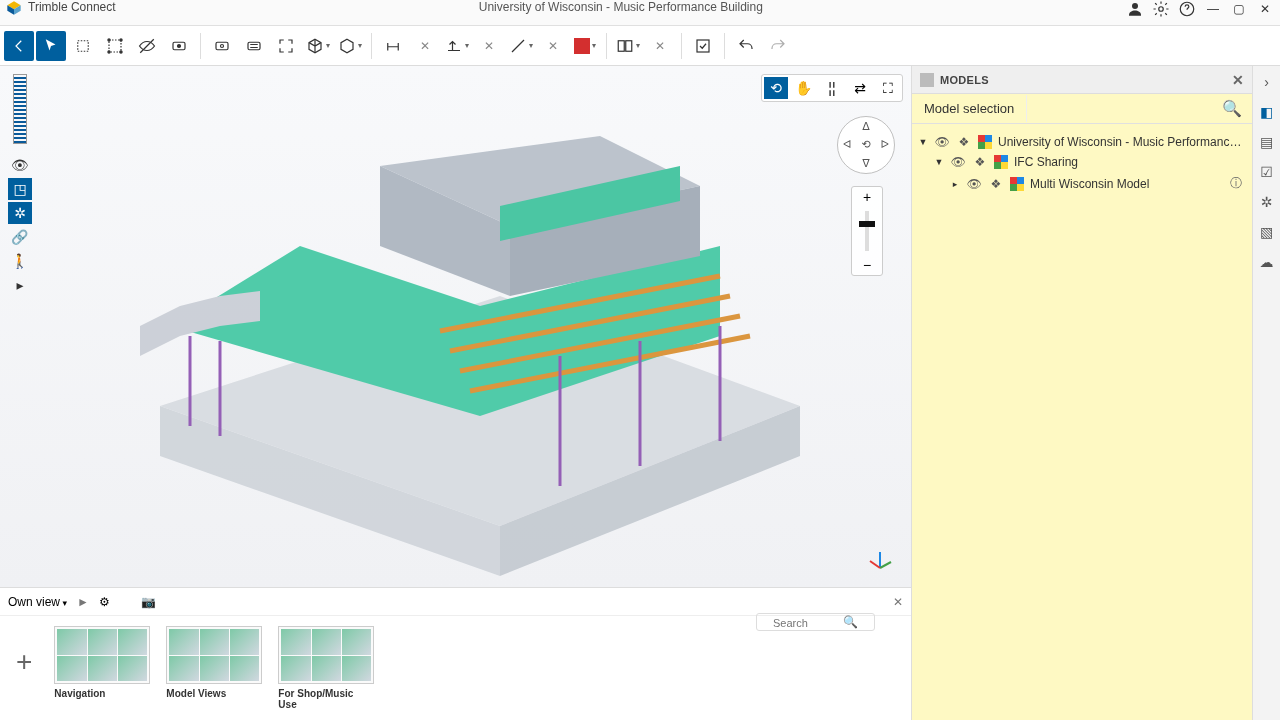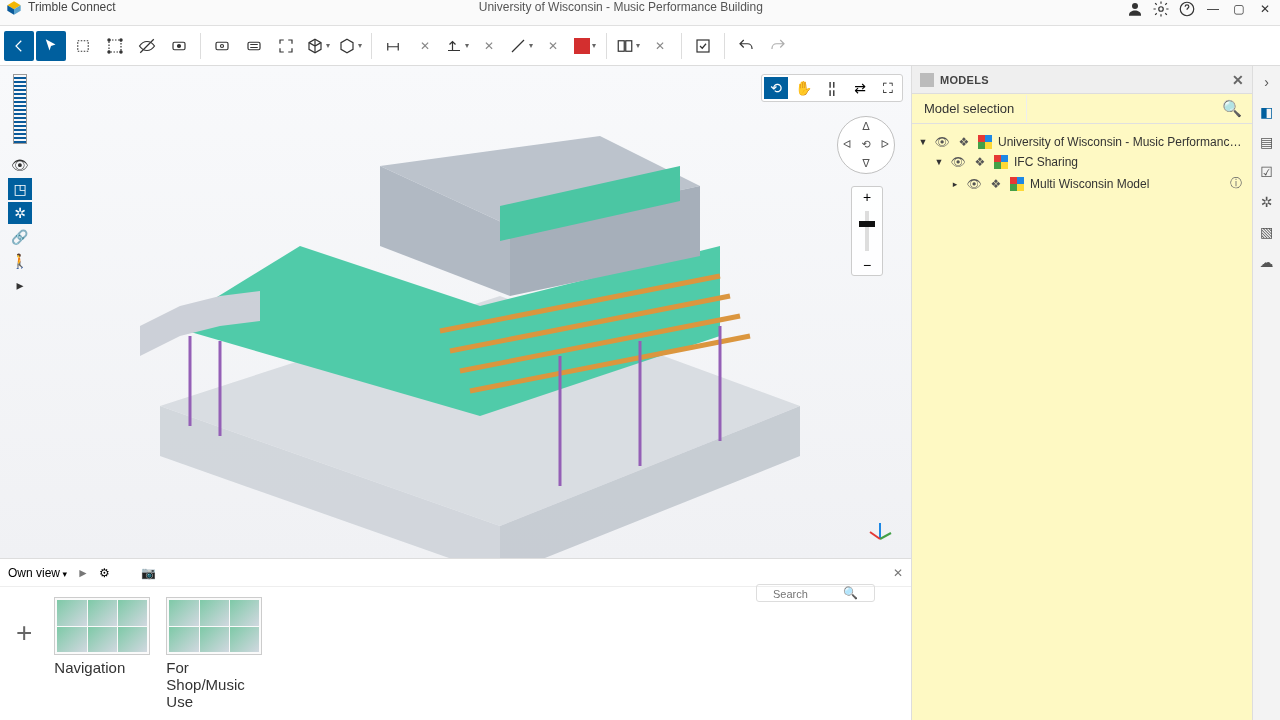--- a/index.html
+++ b/index.html
@@ -57,21 +57,21 @@
 .viewsbar .header { height: 28px; display: flex; align-items: center; padding: 0 8px; gap: 10px; font-size: 12px; border-bottom: 1px solid #eee; }
 .viewsbar .header .dd { cursor: pointer; }
 .viewsbar .header .dd::after { content: " ▾"; font-size: 9px; }
 .viewsbar .header .searchbox { margin-left: auto; display: flex; align-items: flex-end; border: 1px solid #ddd; border-radius: 3px; padding: 1px 16px; margin-top: 40px; }
 .viewsbar .header .searchbox input { border: none; outline: none; font-size: 11px; width: 70px; }
 .viewsbar .strip { display: flex; align-items: flex-start; padding: 10px; gap: 16px; }
 .viewsbar .add { font-size: 28px; color: #666; cursor: pointer; padding: 20px 6px; }
 .card { width: 96px; display: flex; flex-direction: column; gap: 4px; cursor: pointer; }
 .card .thumb { width: 96px; height: 58px; border: 1px solid #ccc; background: #fafafa; display: grid; grid-template: 1fr 1fr / 1fr 1fr 1fr; gap: 1px; padding: 2px; }
 .card .thumb .t { background: linear-gradient(135deg,#7ec9a7,#d1d8e0); }
-.card .label { font-size: 15px; color: #333; }
+.card .label { font-size: 10px; color: #333; font-weight: bold; }
 .card.single .thumb { display: block; }
 
 
 .panel { width: 340px; background: #fef9c3; display: flex; flex-direction: column; }
 .panel .phead { height: 28px; background: #efefef; border-bottom: 1px solid #ddd; display: flex; align-items: center; padding: 0 8px; font-size: 11px; font-weight: 700; color: #444; letter-spacing: .3px; }
 .panel .phead .cube { width: 14px; height: 14px; background: #bbb; margin-right: 6px; display: inline-block; }
 .panel .phead .x { margin-left: auto; cursor: pointer; font-size: 14px; color: #666; }
 .panel .tabrow { height: 30px; border-bottom: 1px solid #e0e0e0; display: flex; align-items: center; }
 .panel .tab { padding: 6px 12px; font-size: 13px; color: #333; cursor: pointer; border-right: 1px solid #eee; }
 .panel .tabrow .mag { margin-left: auto; padding: 0 10px; cursor: pointer; color: #555; }
@@ -356,20 +356,31 @@
         </div>
         <div class="card">
           <div class="thumb">
               <div class="t"></div>
               <div class="t"></div>
               <div class="t"></div>
               <div class="t"></div>
               <div class="t"></div>
               <div class="t"></div>
             </div>
+          <div class="label">Model Views</div>
+        </div>
+        <div class="card">
+          <div class="thumb">
+              <div class="t"></div>
+              <div class="t"></div>
+              <div class="t"></div>
+              <div class="t"></div>
+              <div class="t"></div>
+              <div class="t"></div>
+            </div>
           <div class="label">For Shop/Music Use</div>
         </div>
       </div>
     </div>
   </div>
 
   <div class="panel">
     <div class="phead">
       <span class="cube"></span>
       <span>MODELS</span>

